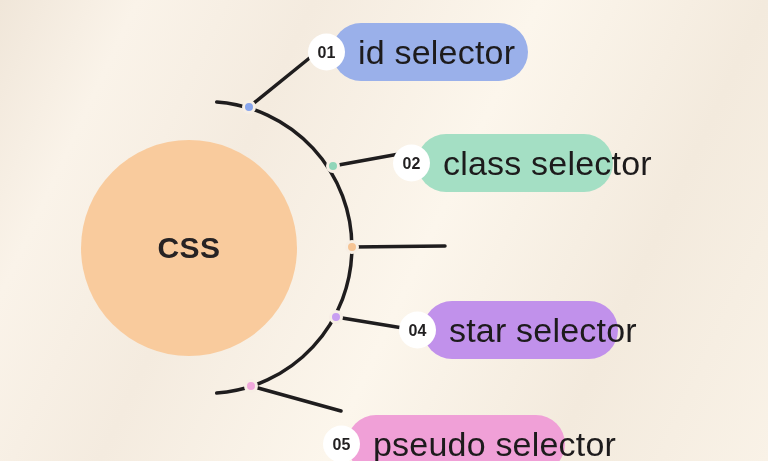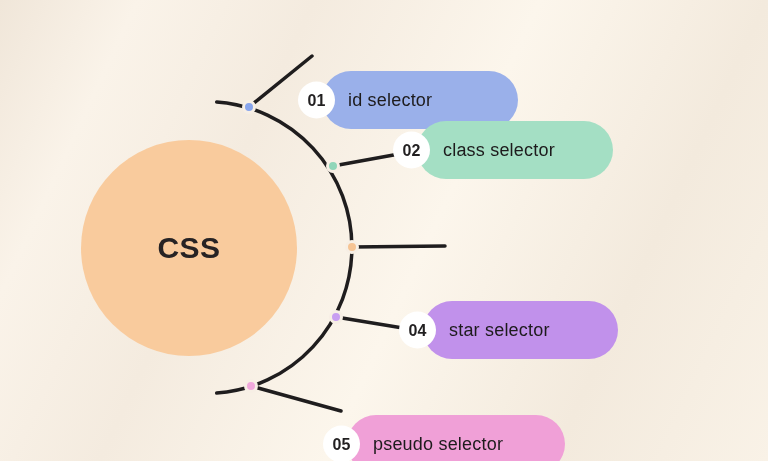--- a/index.html
+++ b/index.html
@@ -42,34 +42,34 @@
     font-size: 30px;
     font-weight: 700;
     letter-spacing: 0.4px;
     line-height: 1.15;
     color: #272324;
   }
   .branch {
     position: absolute;
     height: 58px;
   }
-  .b1 { left: 322px; top: 23px;  width: 196px; margin-top: 48px; }
-  .b2 { left: 417px; top: 121px; width: 196px; }
+  .b1 { left: 332px; top: 23px;  width: 196px; }
+  .b2 { left: 417px; top: 134px; width: 196px; }
   .b3 { left: 453px; top: 214px; width: 240px; }
   .b4 { left: 423px; top: 301px; width: 195px; }
   .b5 { left: 347px; top: 383px; width: 218px; margin-top: 32px; }
   .pill {
     width: 100%;
     height: 100%;
     box-sizing: border-box;
     border-radius: 29px;
     display: flex;
     align-items: center;
     padding-left: 26px;
-    font-size: 18px;
+    font-size: 34px;
     font-weight: 500;
     letter-spacing: 0.2px;
     color: #1d1b1c;
     white-space: nowrap;
   }
   .num {
     position: absolute;
     left: -24px;
     top: 50%;
     transform: translateY(-50%);

